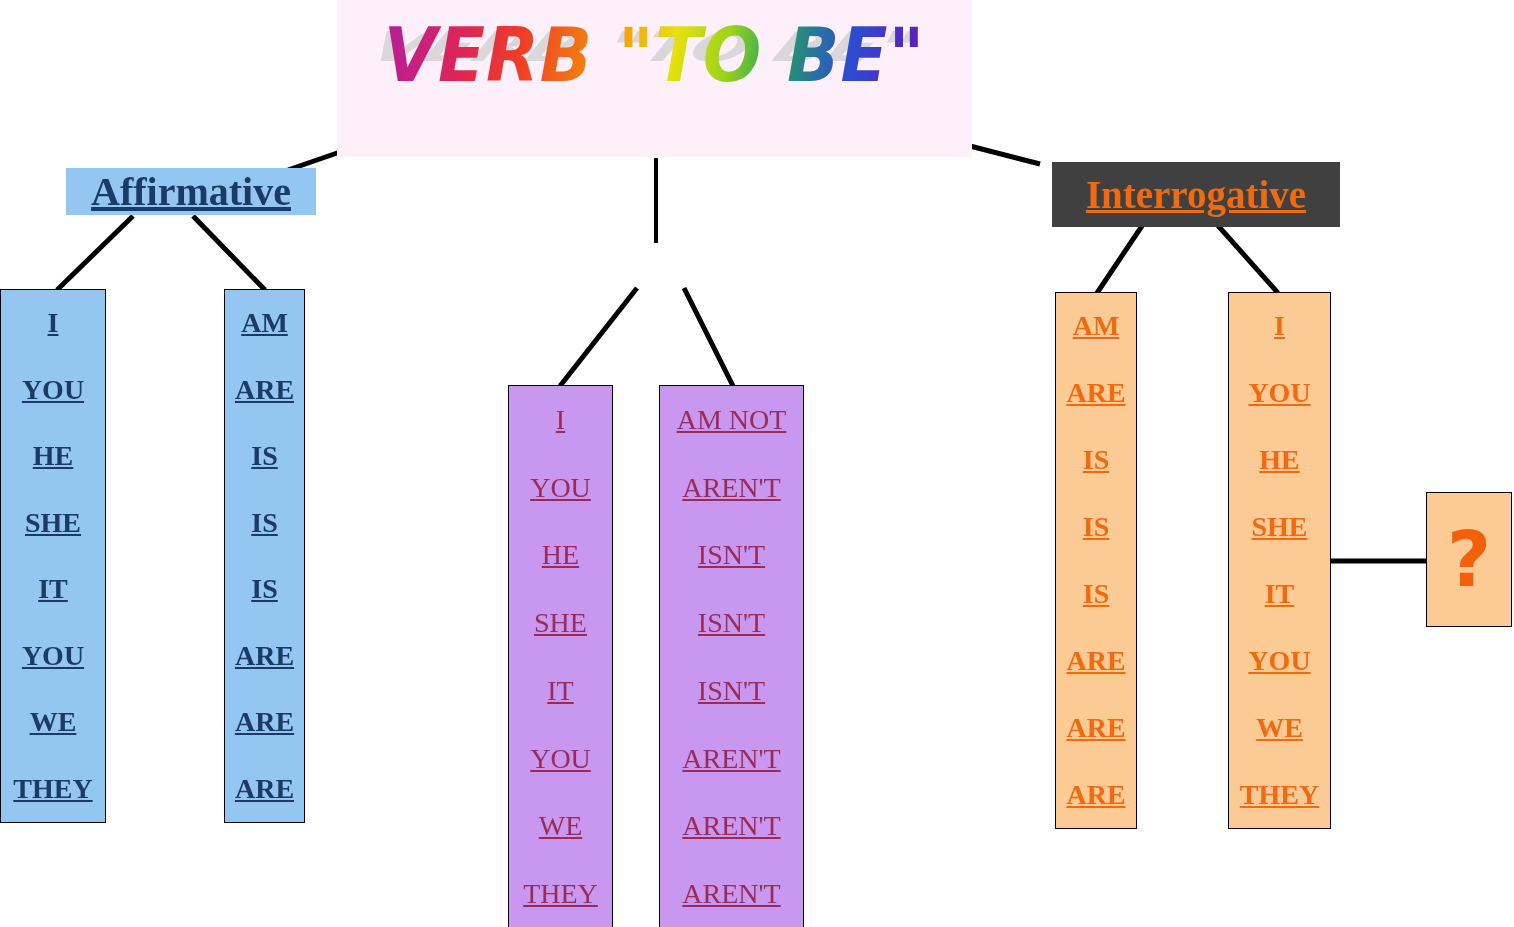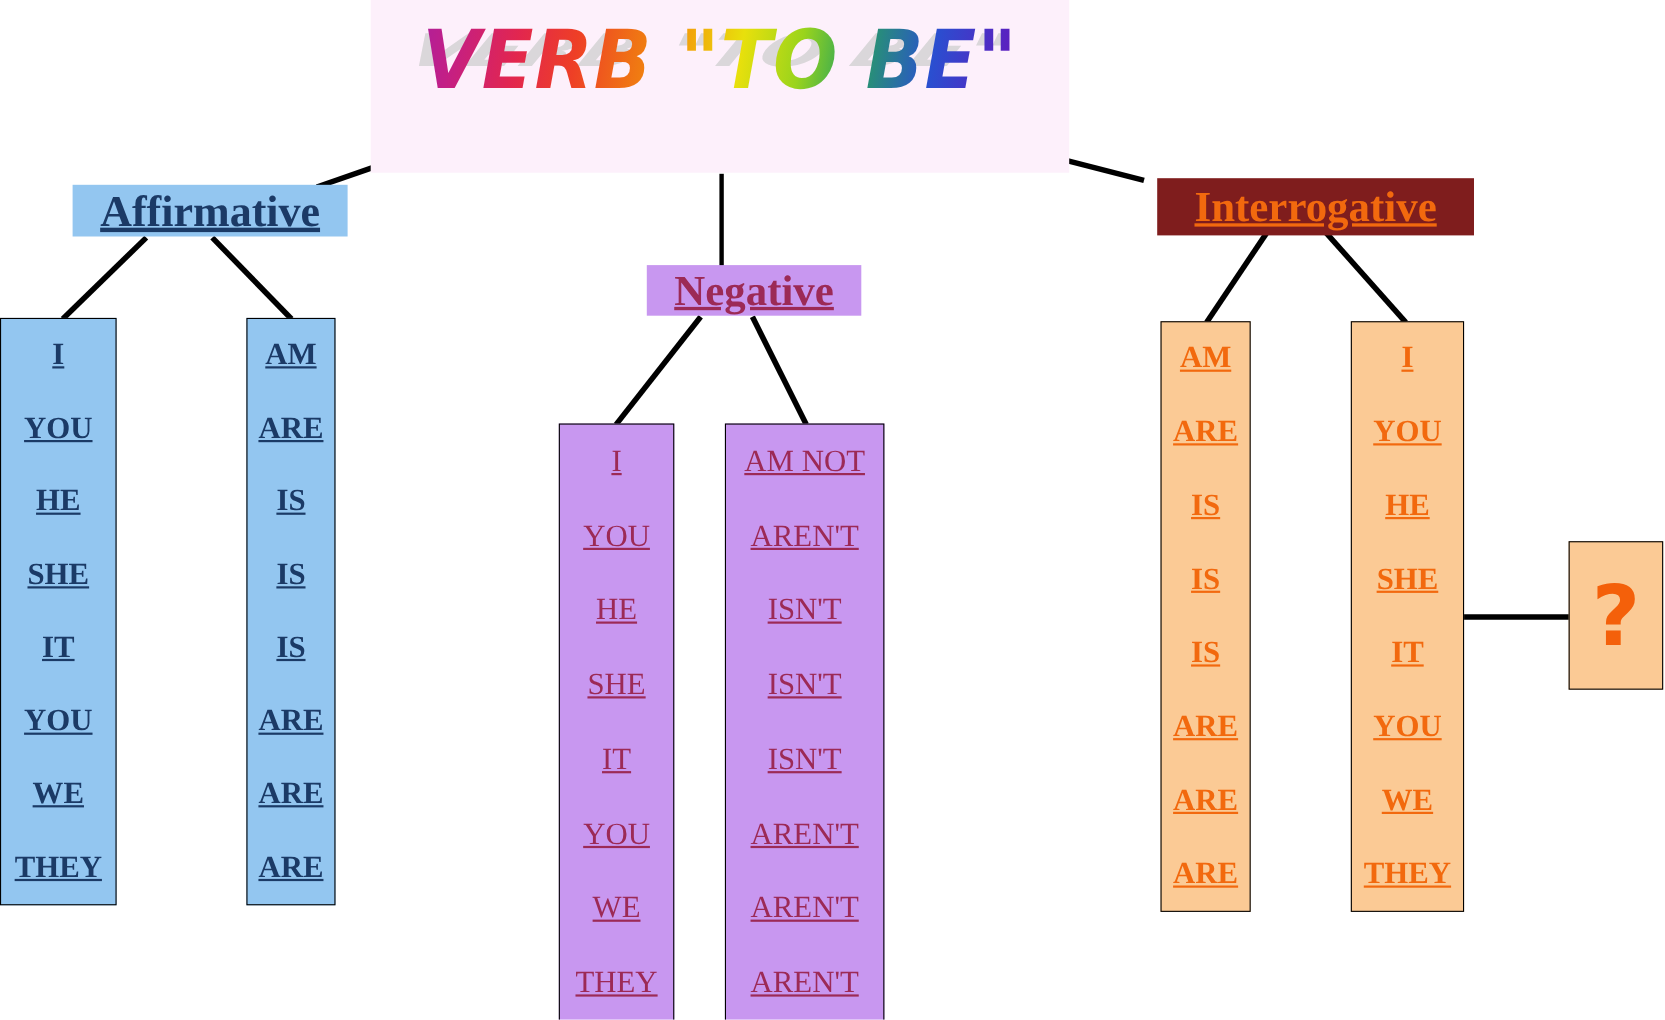--- a/index.html
+++ b/index.html
@@ -108,22 +108,22 @@
   }
   #header-negative {
     left: 560px; top: 241px;
     width: 195px; height: 46px;
     background: #c897f0;
     color: #9c2a56;
     font-size: 39px;
   }
   #header-interrogative {
     left: 1024px; top: 162px;
-    width: 288px; height: 52px;
-    background: #7f1d1d;
+    width: 288px; height: 65px;
+    background: #404040;
     color: #f2690e;
     font-size: 39px;
   }
 
   
   .word-col {
     position: absolute;
     border: 1px solid #000000;
     box-sizing: border-box;
     display: flex;
@@ -206,23 +206,20 @@
 
   <div id="title-banner">
     <div id="title-shadow">VERB "TO BE"</div>
     <div id="title-text">VERB "TO BE"</div>
   </div>
 
   <div class="section-header" id="header-affirmative">
     <span>Affirmative</span>
   </div>
 
-  <div class="section-header" id="header-negative">
-    <span>Negative</span>
-  </div>
 
   <div class="section-header" id="header-interrogative">
     <span>Interrogative</span>
   </div>
 
   <div class="word-col col-blue" id="col-aff-subjects">
       <div class="word">I</div>
       <div class="word">YOU</div>
       <div class="word">HE</div>
       <div class="word">SHE</div>

